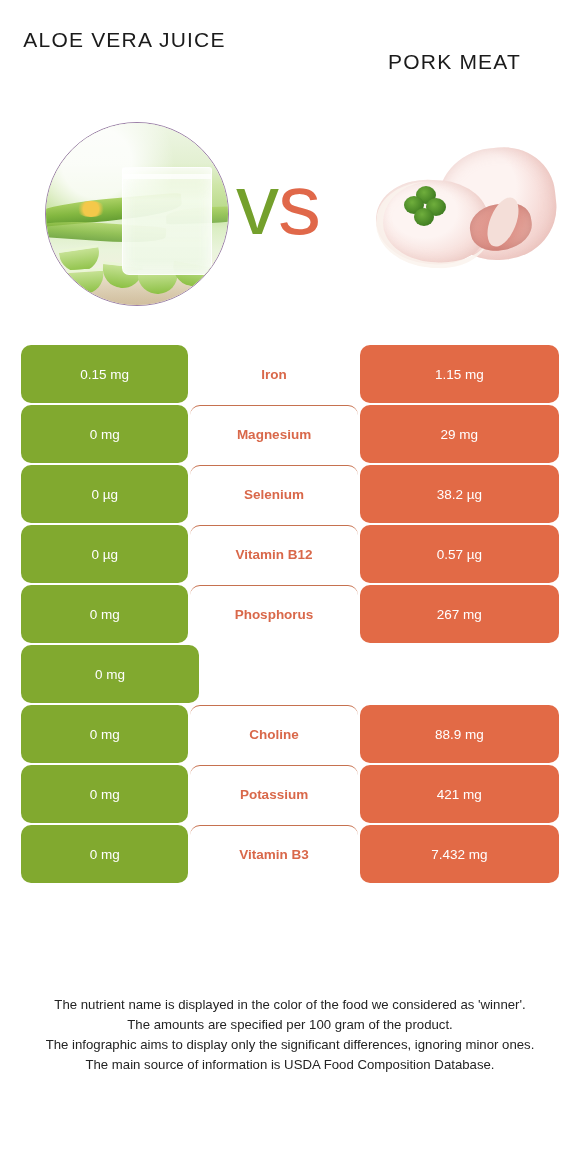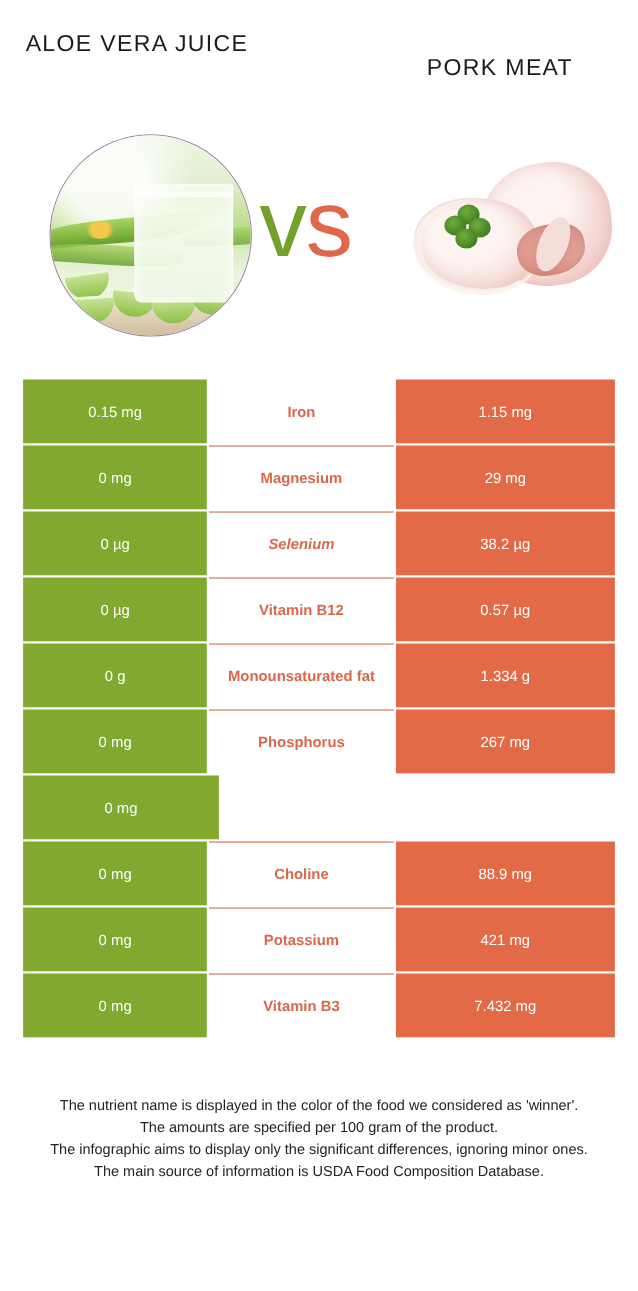--- a/index.html
+++ b/index.html
@@ -225,20 +225,21 @@
     height: 58px;
     margin-bottom: 2px;
   }
   .cell {
     display: flex;
     align-items: center;
     justify-content: center;
     font-size: 13.5px;
     font-weight: 400;
     box-sizing: border-box;
+    border-radius: 10px;
   }
   .cell-left {
     width: 178px;
     background: #81a92f;
     color: #ffffff;
   }
   .cell-mid {
     width: 178px;
     margin: 0 2px;
     background: #ffffff;
@@ -321,32 +322,27 @@
       <div class="cell cell-mid" style="color: rgb(217, 104, 74);">Iron</div>
       <div class="cell cell-right">1.15 mg</div>
     </div>
     <div class="row">
       <div class="cell cell-left">0 mg</div>
       <div class="cell cell-mid" style="color: rgb(217, 104, 74);">Magnesium</div>
       <div class="cell cell-right">29 mg</div>
     </div>
     <div class="row">
       <div class="cell cell-left">0 µg</div>
-      <div class="cell cell-mid" style="color: rgb(217, 104, 74); font-style: italic;">Selenium</div>
+      <div class="cell cell-mid" style="color: rgb(217, 104, 74);">Selenium</div>
       <div class="cell cell-right">38.2 µg</div>
     </div>
     <div class="row">
       <div class="cell cell-left">0 µg</div>
       <div class="cell cell-mid" style="color: rgb(217, 104, 74);">Vitamin B12</div>
       <div class="cell cell-right">0.57 µg</div>
-    </div>
-    <div class="row">
-      <div class="cell cell-left">0 g</div>
-      <div class="cell cell-mid" style="color: rgb(217, 104, 74);">Monounsaturated fat</div>
-      <div class="cell cell-right">1.334 g</div>
     </div>
     <div class="row">
       <div class="cell cell-left">0 mg</div>
       <div class="cell cell-mid" style="color: rgb(217, 104, 74);">Phosphorus</div>
       <div class="cell cell-right">267 mg</div>
     </div>
     <div class="row">
       <div class="cell cell-left">0 mg</div>
     </div>
     <div class="row">

